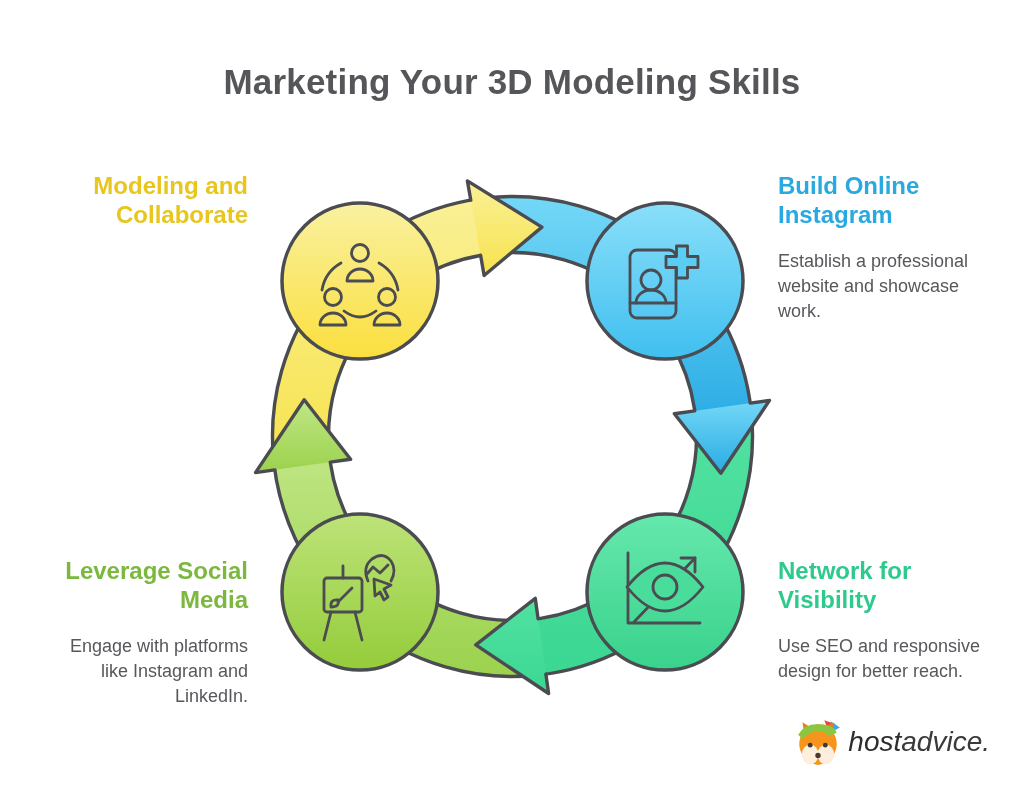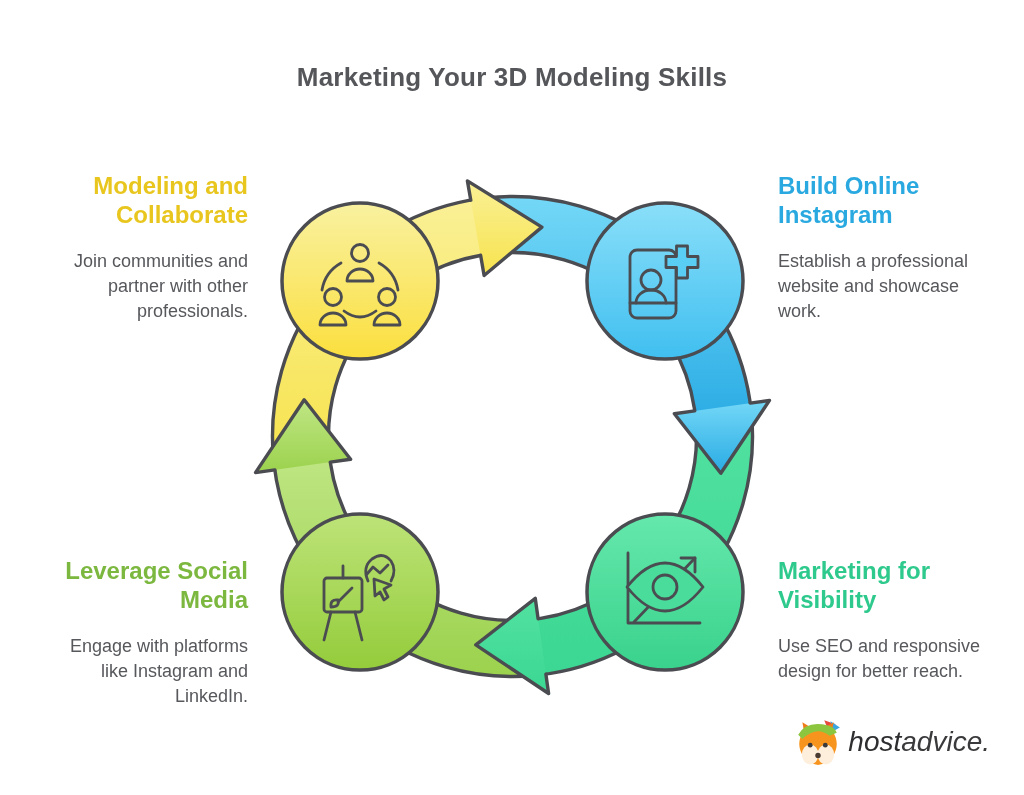--- a/index.html
+++ b/index.html
@@ -7,21 +7,21 @@
   .stage {
     position:relative;
     width:1024px; height:795px;
     background:#ffffff;
     overflow:hidden;
     font-family:"Liberation Sans", sans-serif;
   }
   .title {
     position:absolute; left:0; top:62px; width:1024px;
     text-align:center;
-    font-size:26px; font-weight:700; color:#55565A;
+    font-size:35px; font-weight:700; color:#55565A;
     letter-spacing:0.2px;
   }
   .diagram { position:absolute; left:0; top:0; }
   .step-text { position:absolute; }
   .step-text h2 {
     font-size:24px; line-height:29px; font-weight:700;
     margin-bottom:20px;
   }
   .step-text p {
     font-size:18px; line-height:25px; color:#57585C;
@@ -150,30 +150,29 @@
       <path d="M331,612 L324,640"></path>
       <path d="M355,612 L362,640"></path>
       <path d="M368,581 q-6,-14 4,-22 q11,-8 19,2 q6,9 0,20"></path>
       <path d="M367,574 L373,567 L380,573 L388,565"></path>
       <path d="M374,579 L391,585 L384,589 L388,597 L384,600 L380,592 L375,596 Z" fill="#A5D654"></path>
     </g>
   </svg>
 
   <div class="step-text tl align-right">
     <h2 class="c-yellow">Modeling and Collaborate</h2>
-    <p>Join communities and partner with other professionals.</p>
   </div>
 
   <div class="step-text tr align-left">
     <h2 class="c-blue">Build Online Instagram</h2>
     <p>Establish a professional website and showcase work.</p>
   </div>
 
   <div class="step-text br align-left">
-    <h2 class="c-emerald">Marketing for Visibility</h2>
+    <h2 class="c-emerald">Network for Visibility</h2>
     <p>Use SEO and responsive design for better reach.</p>
   </div>
 
   <div class="step-text bl align-right">
     <h2 class="c-lime">Leverage Social Media</h2>
     <p>Engage with platforms like Instagram and LinkedIn.</p>
   </div>
 
   <div class="logo">
     <svg width="50" height="50" viewBox="0 0 48 48">

